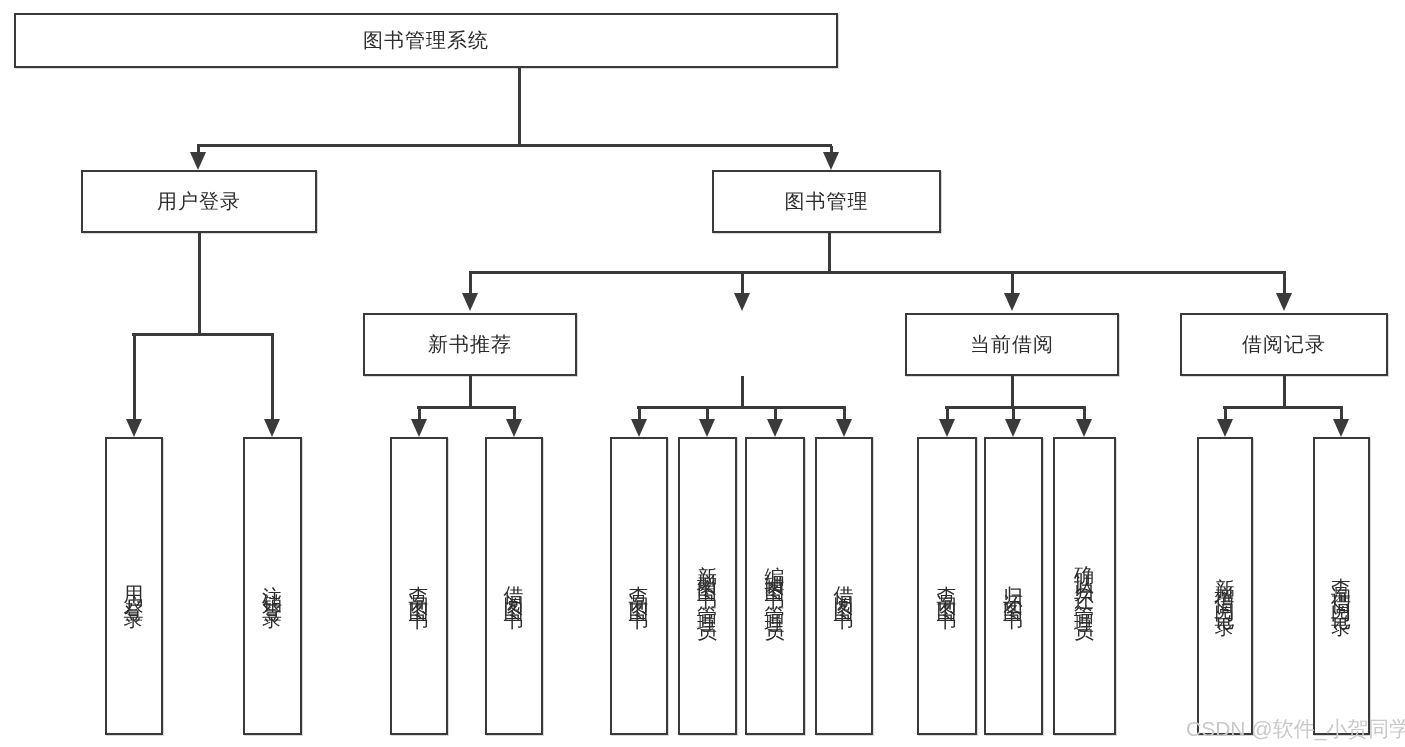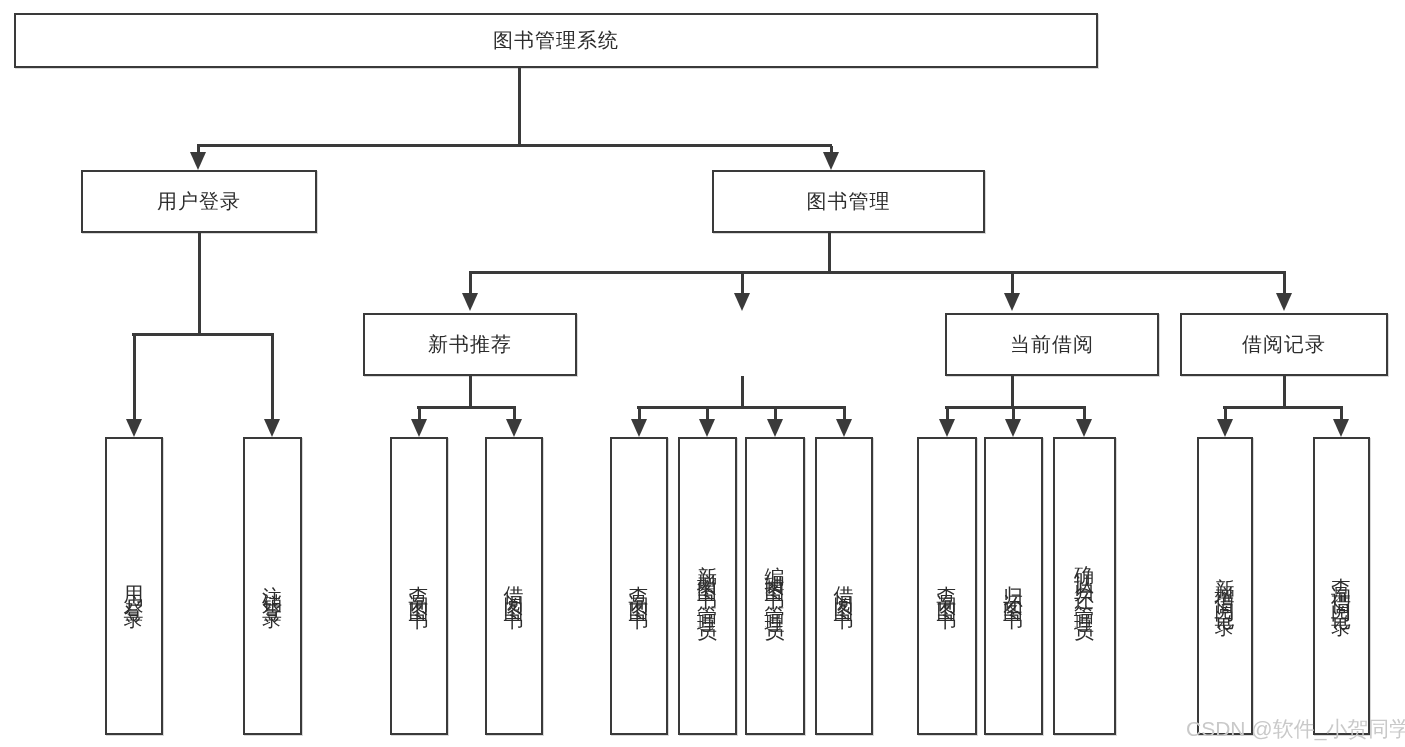--- a/index.html
+++ b/index.html
@@ -48,35 +48,35 @@
     color: #c9c9c9;
     z-index: 10;
     white-space: nowrap;
   }
 </style>
 </head>
 <body>
 
 <div class="canvas">
 
-  <div class="box hbox" style="left:14px; top:13px; width:1084px; height:55px;">
+  <div class="box hbox" style="left:14px; top:13px; width:824px; height:55px;">
     <span>图书管理系统</span>
   </div>
 
   <div class="vline" style="left:518px; top:68px; height:79px;"></div>
   <div class="hline" style="left:197px; top:144px; width:635px;"></div>
   <div class="vline" style="left:197px; top:146px; height:10px;"></div>
   <div class="arrow" style="left:190px; top:152px;"></div>
   <div class="vline" style="left:830px; top:146px; height:10px;"></div>
   <div class="arrow" style="left:823px; top:152px;"></div>
 
   <div class="box hbox" style="left:81px; top:170px; width:236px; height:63px;">
     <span>用户登录</span>
   </div>
-  <div class="box hbox" style="left:712px; top:170px; width:273px; height:63px;">
+  <div class="box hbox" style="left:712px; top:170px; width:229px; height:63px;">
     <span>图书管理</span>
   </div>
 
   <div class="vline" style="left:198px; top:233px; height:103px;"></div>
   <div class="hline" style="left:132px; top:333px; width:142px;"></div>
   <div class="vline" style="left:133px; top:335px; height:88px;"></div>
   <div class="arrow" style="left:126px; top:419px;"></div>
   <div class="vline" style="left:271px; top:335px; height:88px;"></div>
   <div class="arrow" style="left:264px; top:419px;"></div>
 
@@ -87,21 +87,21 @@
   <div class="vline" style="left:741px; top:273px; height:24px;"></div>
   <div class="arrow" style="left:734px; top:293px;"></div>
   <div class="vline" style="left:1011px; top:273px; height:24px;"></div>
   <div class="arrow" style="left:1004px; top:293px;"></div>
   <div class="vline" style="left:1283px; top:273px; height:24px;"></div>
   <div class="arrow" style="left:1276px; top:293px;"></div>
 
   <div class="box hbox" style="left:363px; top:313px; width:214px; height:63px;text-align:right;">
     <span>新书推荐</span>
   </div>
-  <div class="box hbox" style="left:945px; top:313px; width:214px; height:63px;">
+  <div class="box hbox" style="left:905px; top:313px; width:214px; height:63px;">
     <span>当前借阅</span>
   </div>
   <div class="box hbox" style="left:1180px; top:313px; width:208px; height:63px;">
     <span>借阅记录</span>
   </div>
 
   <div class="vline" style="left:469px; top:376px; height:33px;"></div>
   <div class="hline" style="left:417px; top:406px; width:99px;"></div>
   <div class="vline" style="left:418px; top:408px; height:15px;"></div>
   <div class="arrow" style="left:411px; top:419px;"></div>

